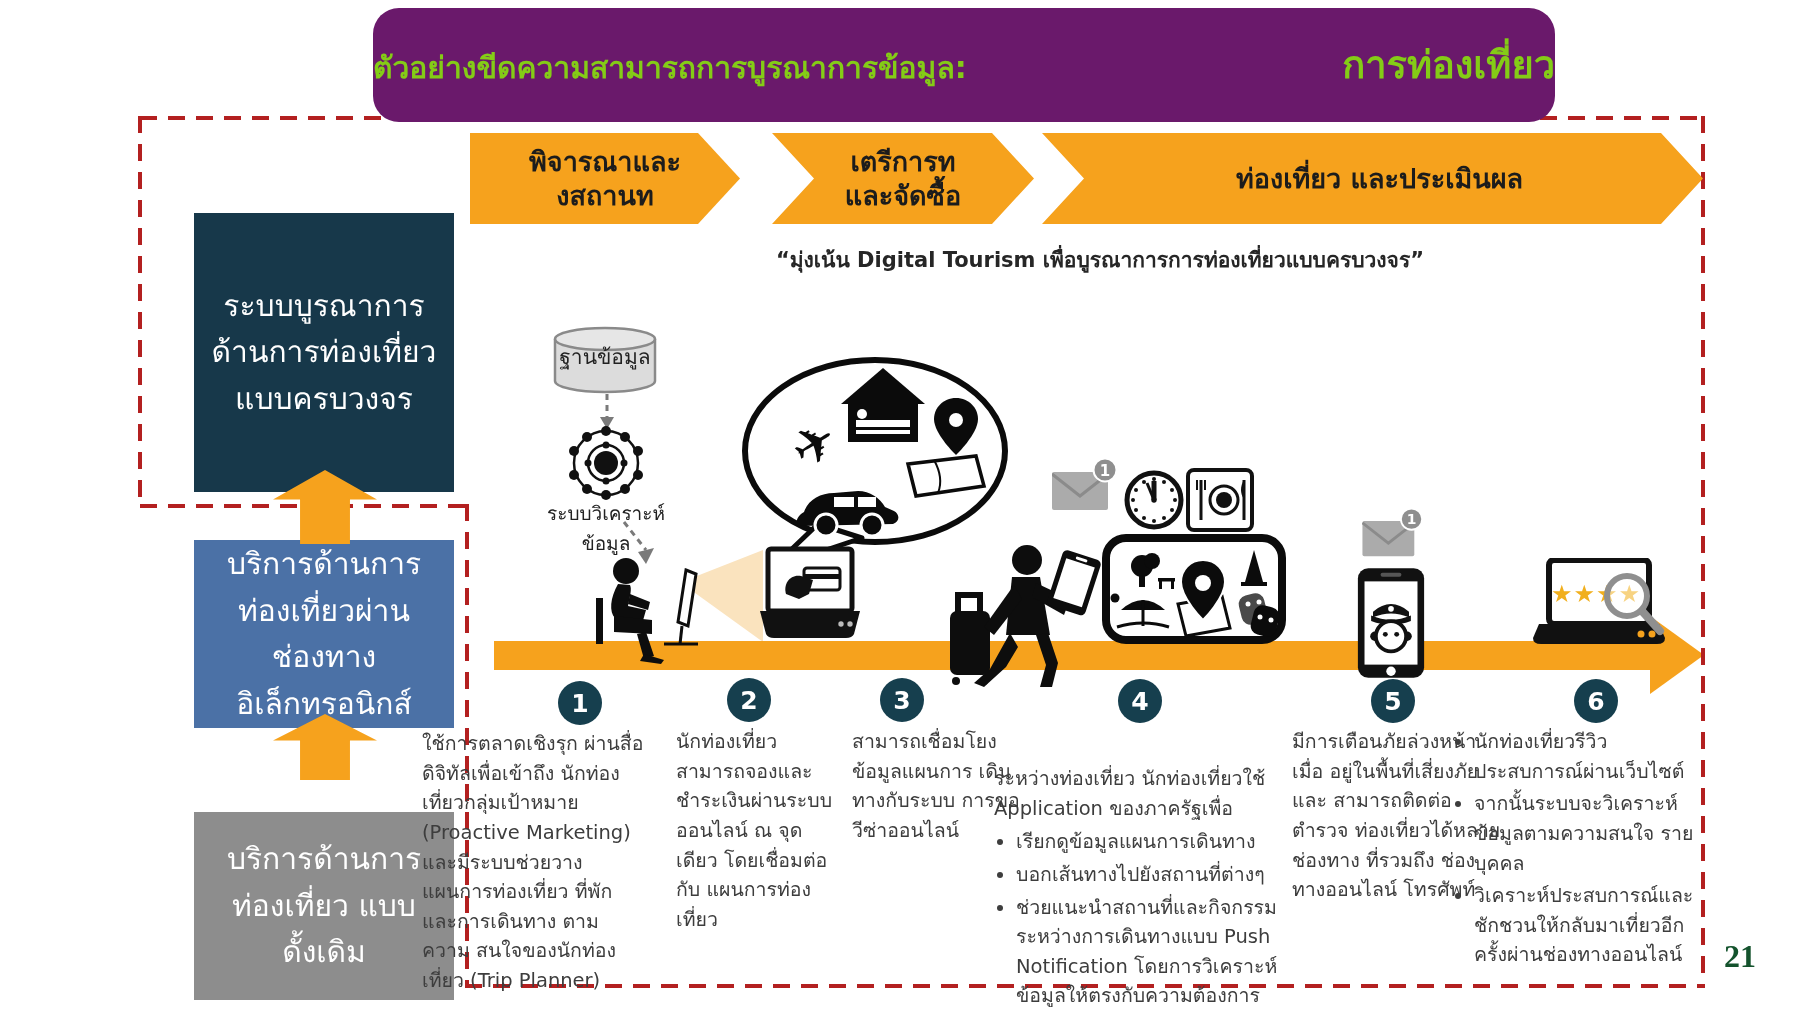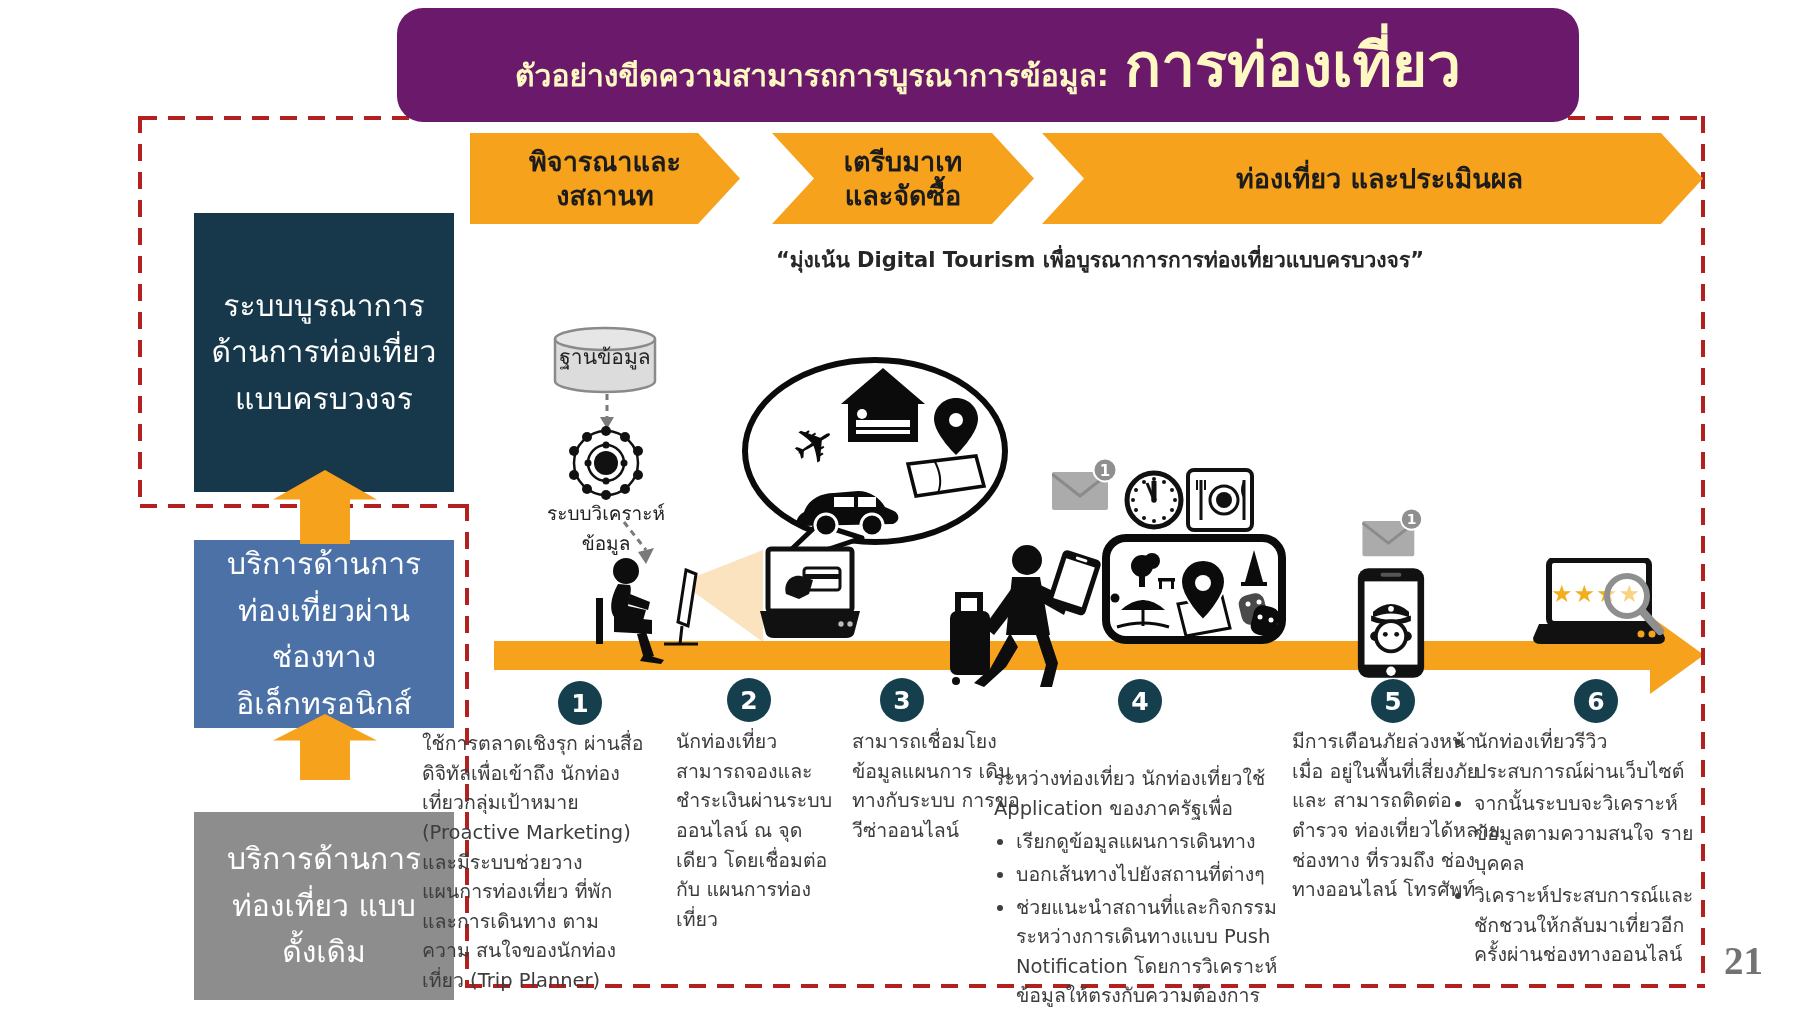--- a/index.html
+++ b/index.html
@@ -4,23 +4,23 @@
 <style>
   html,body{margin:0;padding:0;background:#ffffff;}
   body{font-family:"DejaVu Sans","Liberation Sans",sans-serif;}
   #slide{position:relative;width:1800px;height:1012px;background:#ffffff;overflow:hidden;}
   .abs{position:absolute;}
   
   .dash-h{height:4px;background:repeating-linear-gradient(90deg,#b32020 0 17px,transparent 17px 28px);z-index:2;}
   .dash-v{width:4px;background:repeating-linear-gradient(180deg,#b32020 0 17px,transparent 17px 28px);z-index:2;}
   
   #banner{left:373px;top:8px;width:1182px;height:114px;background:#6a196b;border-radius:26px;
-          display:flex;align-items:baseline;justify-content:center;gap:16px;z-index:10;color:#fef9c3;margin-left:24px;}
+          display:flex;align-items:baseline;justify-content:space-between;gap:16px;z-index:10;color:#84cc16;}
   #banner .pre{font-size:30px;font-weight:bold;line-height:114px;}
-  #banner .big{font-size:60px;font-weight:bold;line-height:114px;}
+  #banner .big{font-size:38px;font-weight:bold;line-height:114px;}
   
   .chev{top:133px;height:91px;background:#f6a21d;z-index:3;display:flex;flex-direction:column;
         align-items:center;justify-content:center;font-size:27px;font-weight:bold;color:#1c1c1c;line-height:1.25;}
   #chev1{left:470px;width:270px;clip-path:polygon(0 0,calc(100% - 42px) 0,100% 50%,calc(100% - 42px) 100%,0 100%);}
   #chev2{left:772px;width:262px;clip-path:polygon(0 0,calc(100% - 42px) 0,100% 50%,calc(100% - 42px) 100%,0 100%,42px 50%);}
   #chev3{left:1042px;width:661px;clip-path:polygon(0 0,calc(100% - 42px) 0,100% 50%,calc(100% - 42px) 100%,0 100%,42px 50%);padding-left:14px;box-sizing:border-box;}
   
   .stackbox{left:194px;width:260px;z-index:4;display:flex;align-items:center;justify-content:center;
             text-align:center;color:#fff;font-size:30px;line-height:1.55;padding:0 14px;box-sizing:border-box;}
   #box-integrated{top:213px;height:279px;background:#17384a;}
@@ -41,21 +41,21 @@
         clip-path:polygon(0 30%,100% 0,100% 100%,0 45%);z-index:1;}
   
   .badge{width:44px;height:44px;border-radius:50%;background:#163f4e;color:#fff;font-size:25px;font-weight:bold;
          display:flex;align-items:center;justify-content:center;z-index:6;}
   
   .steptext{font-size:19.5px;line-height:1.52;color:#3d3d3d;z-index:6;}
   .steptext ul{margin:4px 0 0 0;padding-left:22px;}
   .steptext li{margin-bottom:3px;}
   
   #pagenum{left:1724px;top:938px;font-family:"Liberation Serif","DejaVu Serif",serif;
-           font-size:39px;font-weight:bold;color:#737373;z-index:6;}
+           font-size:32px;font-weight:bold;color:#14532d;z-index:6;}
   svg{display:block;}
   .icon{z-index:6;}
 </style>
 </head>
 <body>
 
 <div id="slide">
 
   <div class="abs dash-h" style="left:140px;top:116px;width:1565px;"></div>
   <div class="abs dash-v" style="left:1701px;top:116px;height:872px;"></div>
@@ -67,21 +67,21 @@
   <div class="abs" id="banner">
     <span class="pre">ตัวอย่างขีดความสามารถการบูรณาการข้อมูล:</span>
     <span class="big">การท่องเที่ยว</span>
   </div>
 
   <div class="abs chev" id="chev1">
     <div>พิจารณาและ</div>
     <div>งสถานท</div>
   </div>
   <div class="abs chev" id="chev2">
-    <div>เตรีบมาเท</div>
+    <div>เตรีการท</div>
     <div>และจัดซื้อ</div>
   </div>
   <div class="abs chev" id="chev3">
     <div>ท่องเที่ยว และประเมินผล</div>
   </div>
 
   <div class="abs" id="quote">“มุ่งเน้น Digital Tourism เพื่อบูรณาการการท่องเที่ยวแบบครบวงจร”</div>
 
   <div class="abs stackbox" id="box-integrated">
     <span>ระบบบูรณาการ ด้านการท่องเที่ยว แบบครบวงจร</span>

